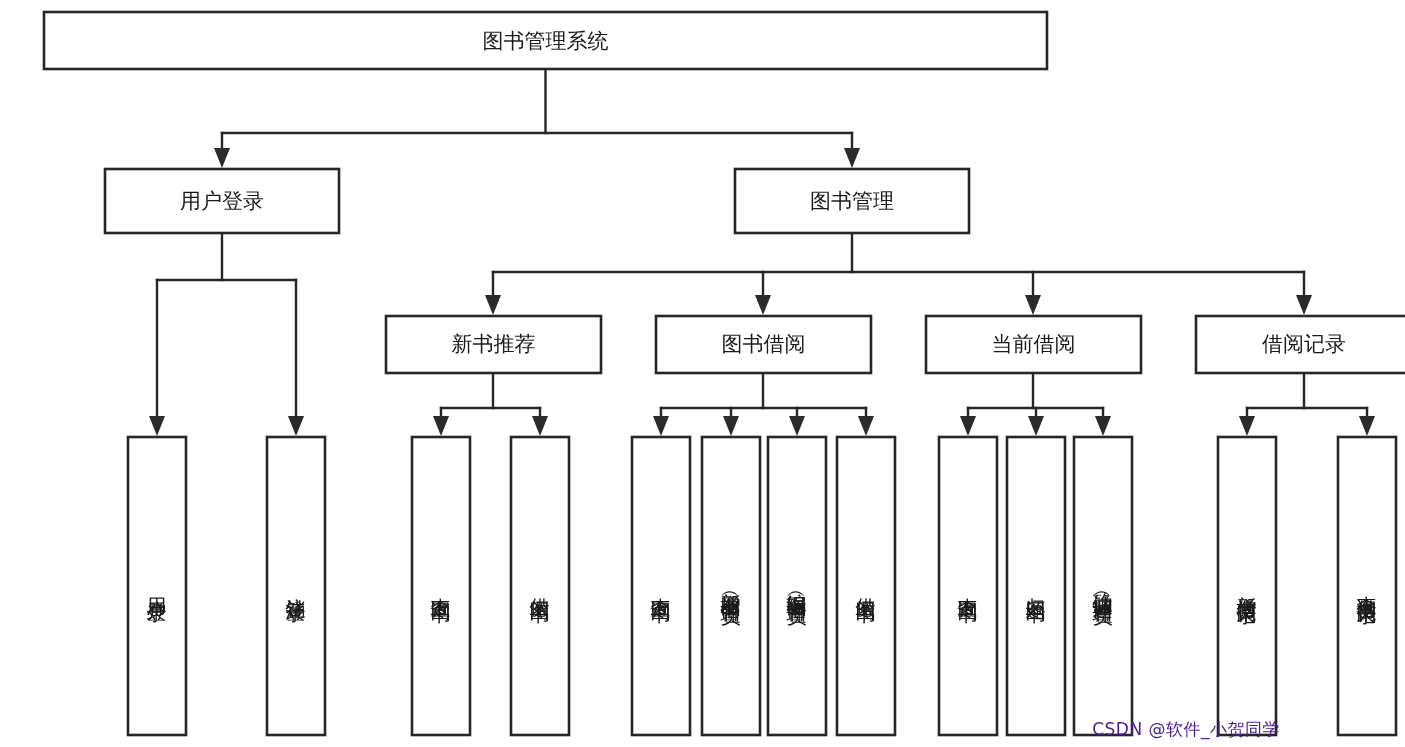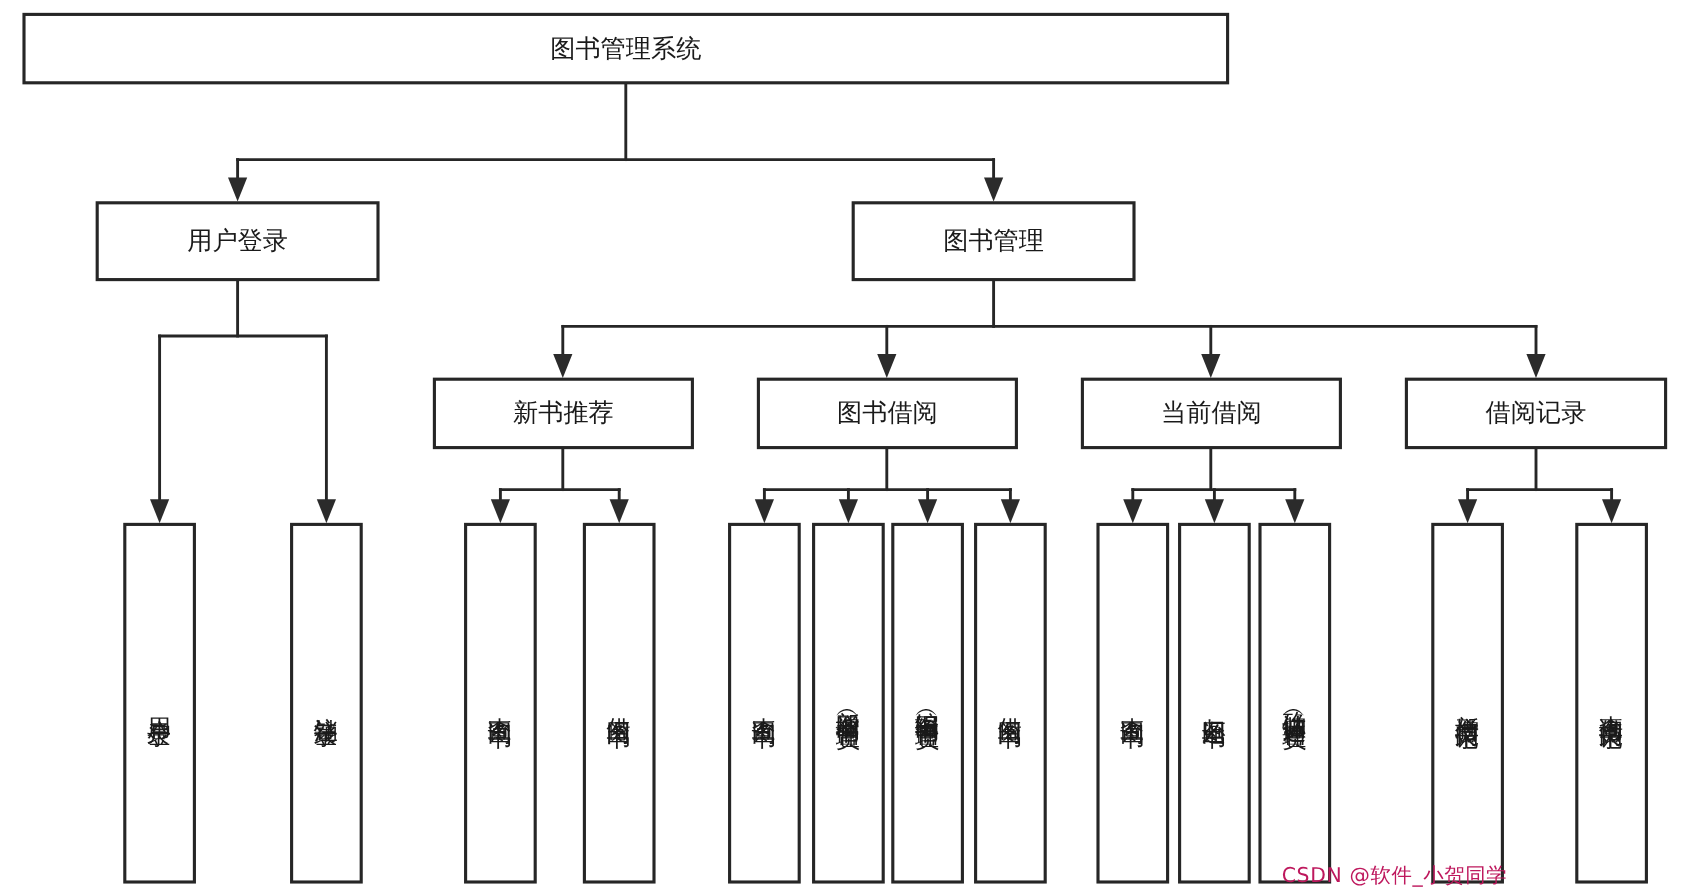--- a/index.html
+++ b/index.html
@@ -12,20 +12,21 @@
     width: 1405px;
     height: 747px;
     font-family: "DejaVu Sans", "Liberation Sans", sans-serif;
     overflow: hidden;
   }
   #diagram-root {
     position: relative;
     width: 1268px;
     height: 747px;
     background: #ffffff;
+    margin-left: 24px;
   }
   svg#diagram-svg {
     position: absolute;
     top: 0;
     left: 0;
     width: 1405px;
     height: 747px;
     display: block;
   }
   .node-box {
@@ -58,21 +59,21 @@
     writing-mode: vertical-rl;
     glyph-orientation-vertical: 0;
     letter-spacing: 2px;
   }
   .watermark {
     position: absolute;
     right: 12px;
     bottom: 6px;
     font-family: "DejaVu Sans", "Liberation Sans", sans-serif;
     font-size: 17px;
-    color: #be185d;
+    color: #4c1d95;
     white-space: nowrap;
     user-select: none;
     letter-spacing: 0.5px;
   }
 </style>
 </head>
 <body>
 
 <div id="diagram-root">
 

